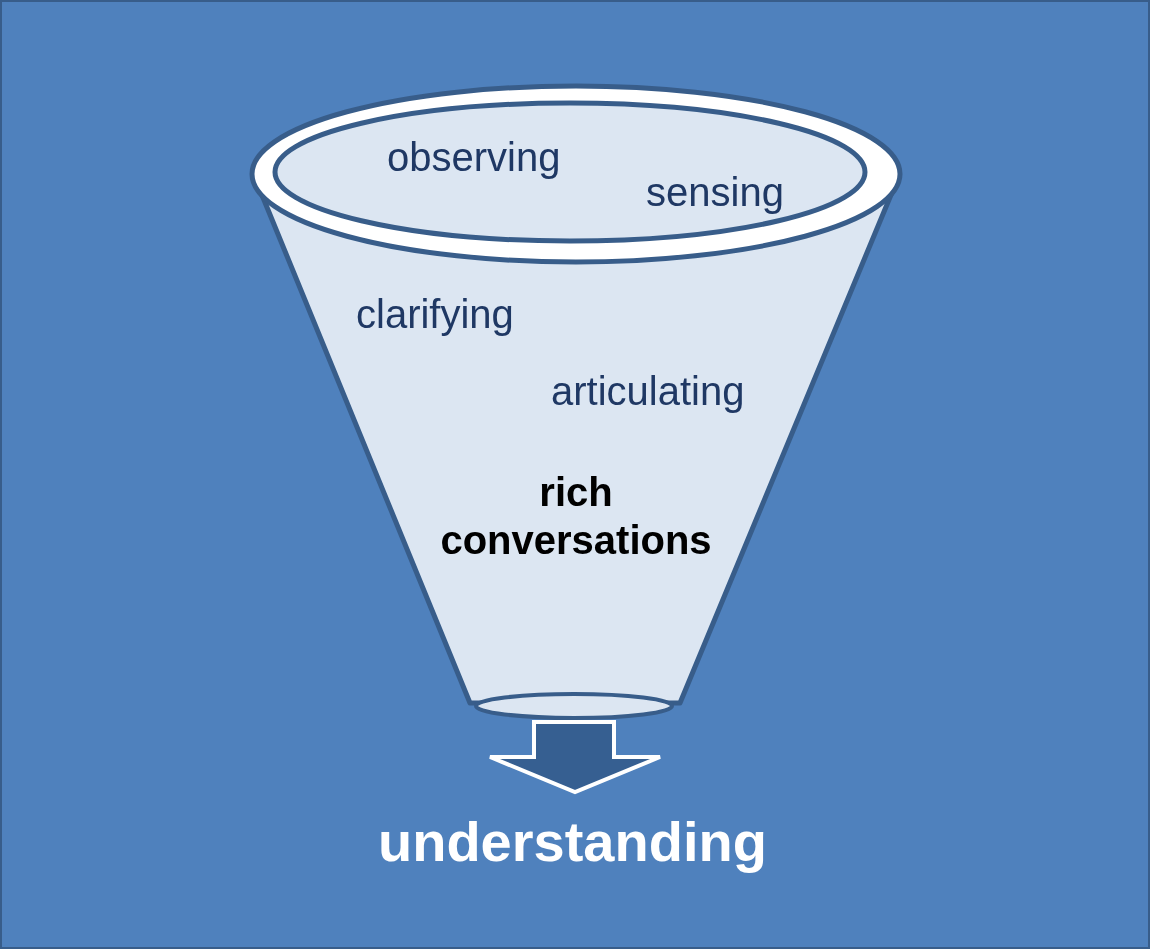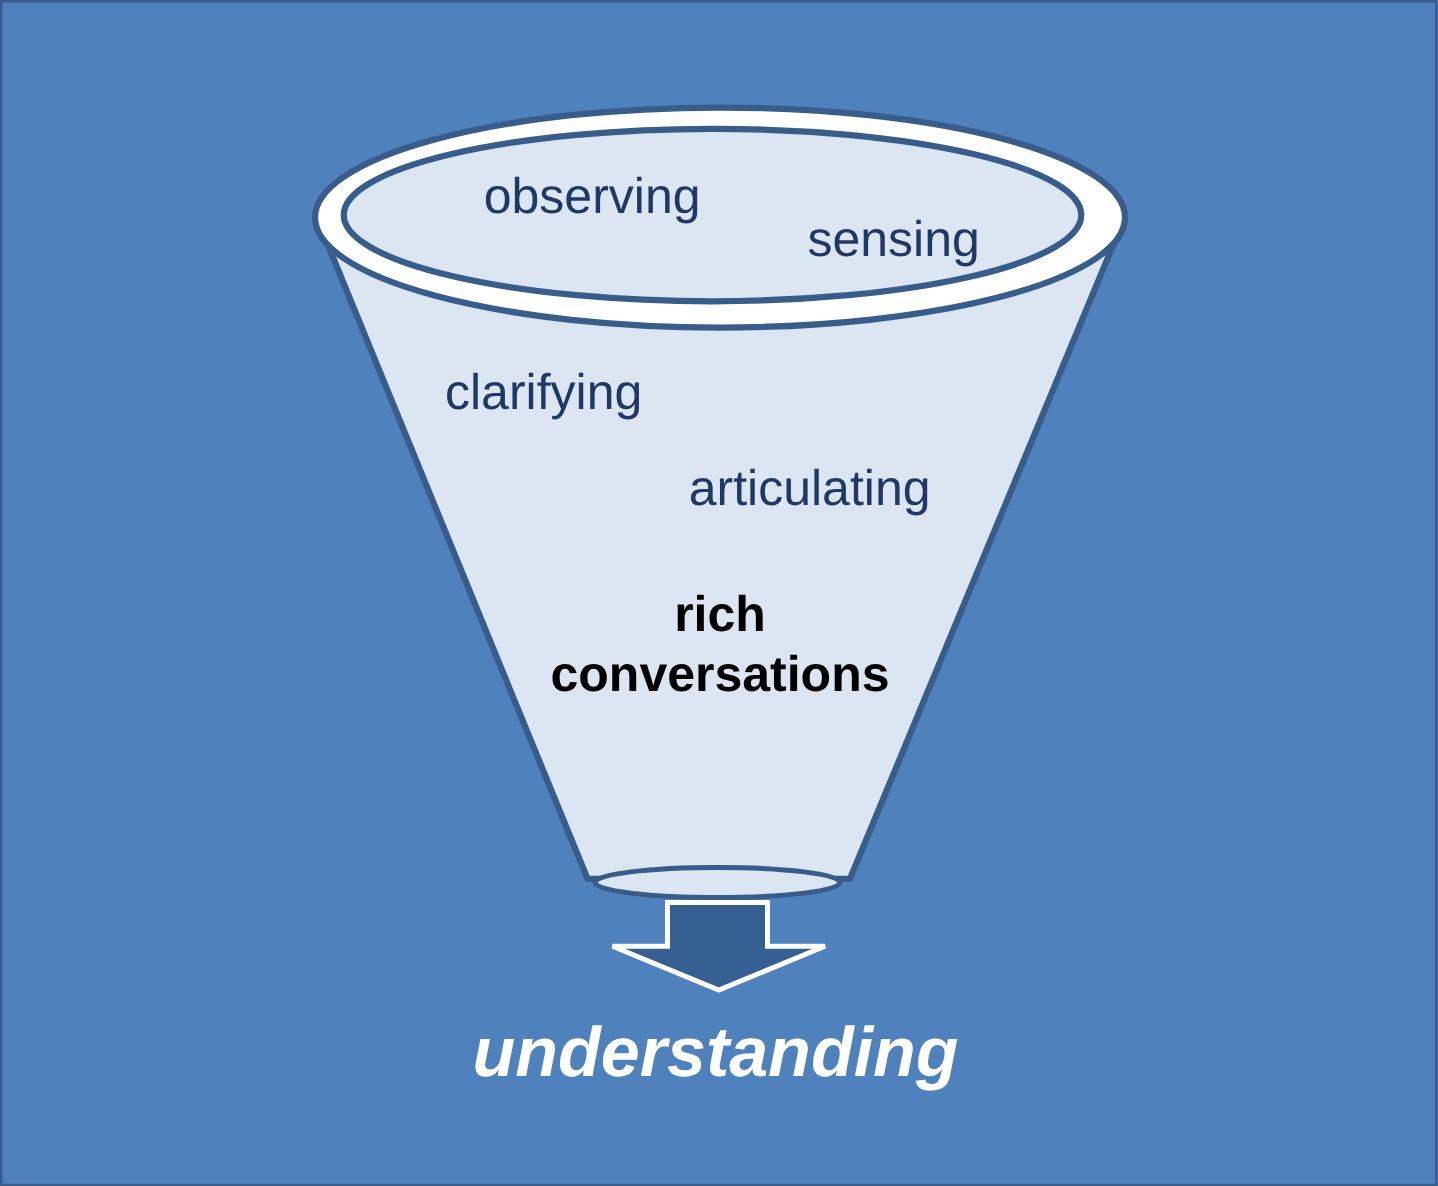--- a/index.html
+++ b/index.html
@@ -8,21 +8,21 @@
       position: absolute; left: 0; top: 0; width: 1146px; height: 945px;
       border: 2px solid #385d8a; background: #4f81bd;
     }
     svg { position: absolute; left: 0; top: 0; }
     .lbl {
       position: absolute; font-family: "Liberation Sans", "DejaVu Sans", sans-serif;
       white-space: nowrap; line-height: 1;
     }
     .dark { color: #1f3864; font-size: 40px; }
     .purple { color: #000000; font-size: 40px; font-weight: bold; text-align: center; }
-    .white { color: #ffffff; font-size: 56px; font-weight: bold; font-style: italic; }
+    .white { color: #ffffff; font-size: 56px; font-weight: bold; }
   </style>
 </head>
 <body>
 
 <div class="frame"></div>
 
 <svg width="1150" height="949" viewBox="0 0 1150 949">
 
   <path d="M255 178 L470 703 L680 703 L898 178 Z" fill="#dce6f2" stroke="#385d8a" stroke-width="5" stroke-linejoin="round"></path>
 

